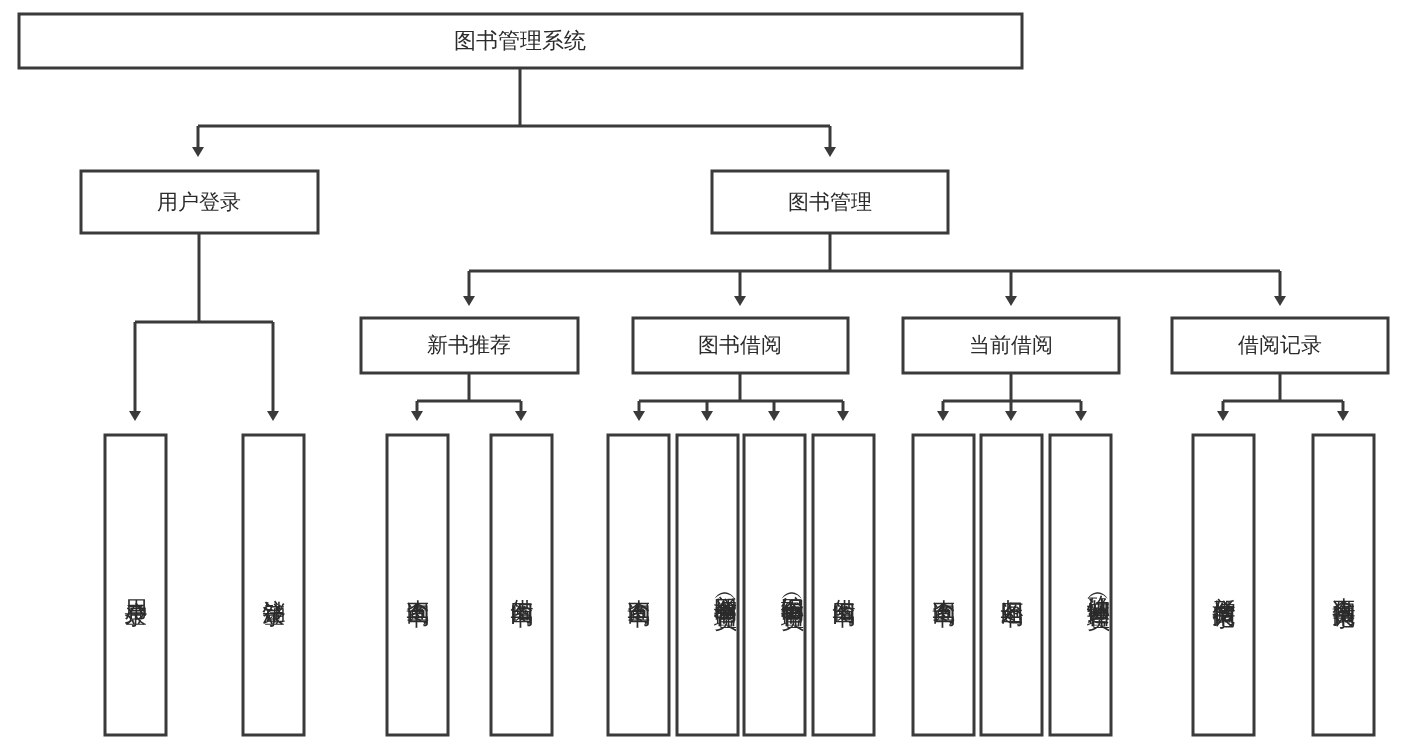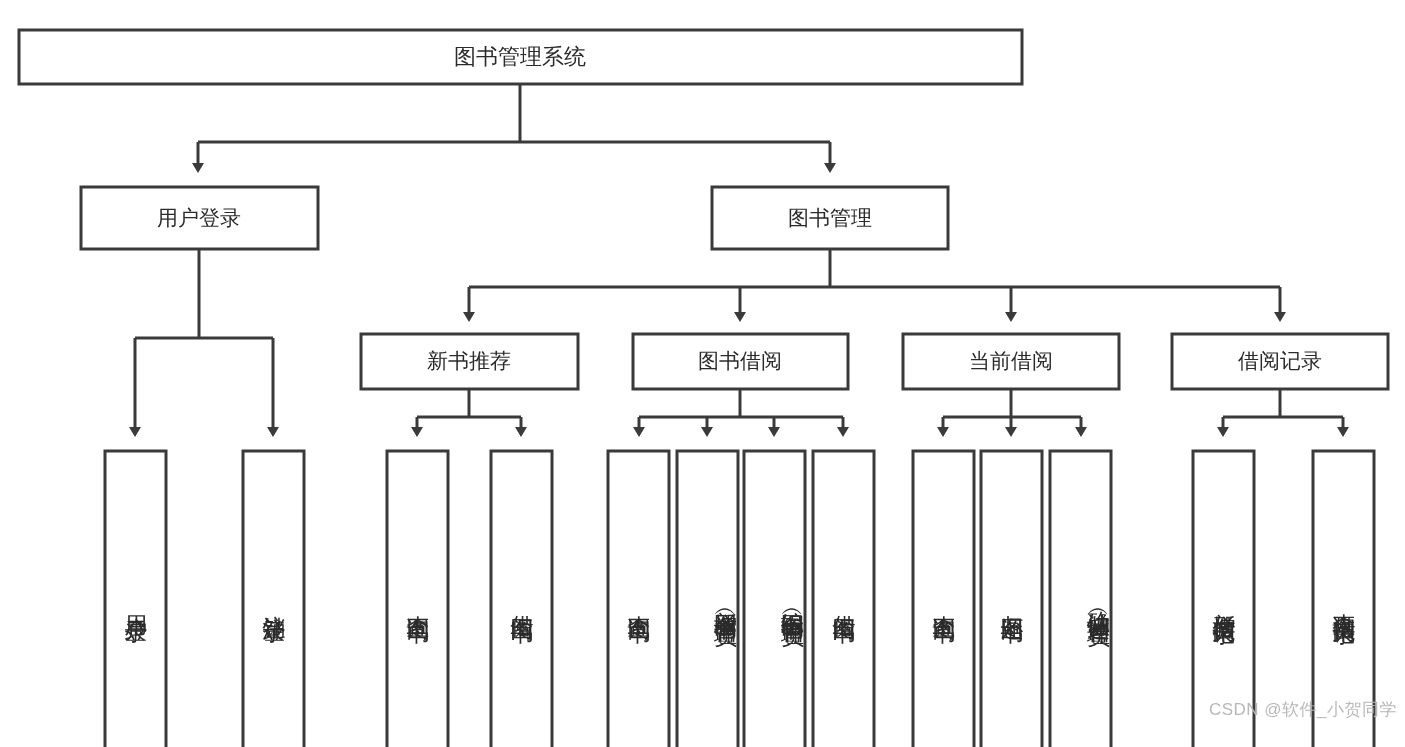--- a/index.html
+++ b/index.html
@@ -10,21 +10,21 @@
   body {
     width: 1405px;
     height: 747px;
     position: relative;
     overflow: hidden;
     font-family: "Liberation Sans", "DejaVu Sans", sans-serif;
   }
   #diagram-root {
     position: absolute;
     left: 0;
-    top: 16px;
+    top: 0;
     width: 1405px;
     height: 711px;
   }
   svg.diagram {
     display: block;
     width: 1405px;
     height: 747px;
   }
   .node-box {
     fill: #ffffff;
@@ -217,15 +217,14 @@
   <div class="vlabel" style="left:913px; top:435px; width:61px; height:300px; display:flex; align-items:center; justify-content:center;">查询图书</div>
 
   <div class="vlabel" style="left:981px; top:435px; width:61px; height:300px; display:flex; align-items:center; justify-content:center;">归还图书</div>
 
   <div class="vlabel" style="left:1050px; top:441px; width:61px; height:290px; display:flex; align-items:flex-start; justify-content:center;">确认归还（管理员）</div>
 
   <div class="vlabel" style="left:1193px; top:435px; width:61px; height:300px; display:flex; align-items:center; justify-content:center;">新增借阅记录</div>
 
   <div class="vlabel" style="left:1313px; top:435px; width:61px; height:300px; display:flex; align-items:center; justify-content:center;">查询借阅记录</div>
 
-  <div class="watermark">CSDN @软件_小贺同学</div>
 
 </div>
 
 </body></html>

